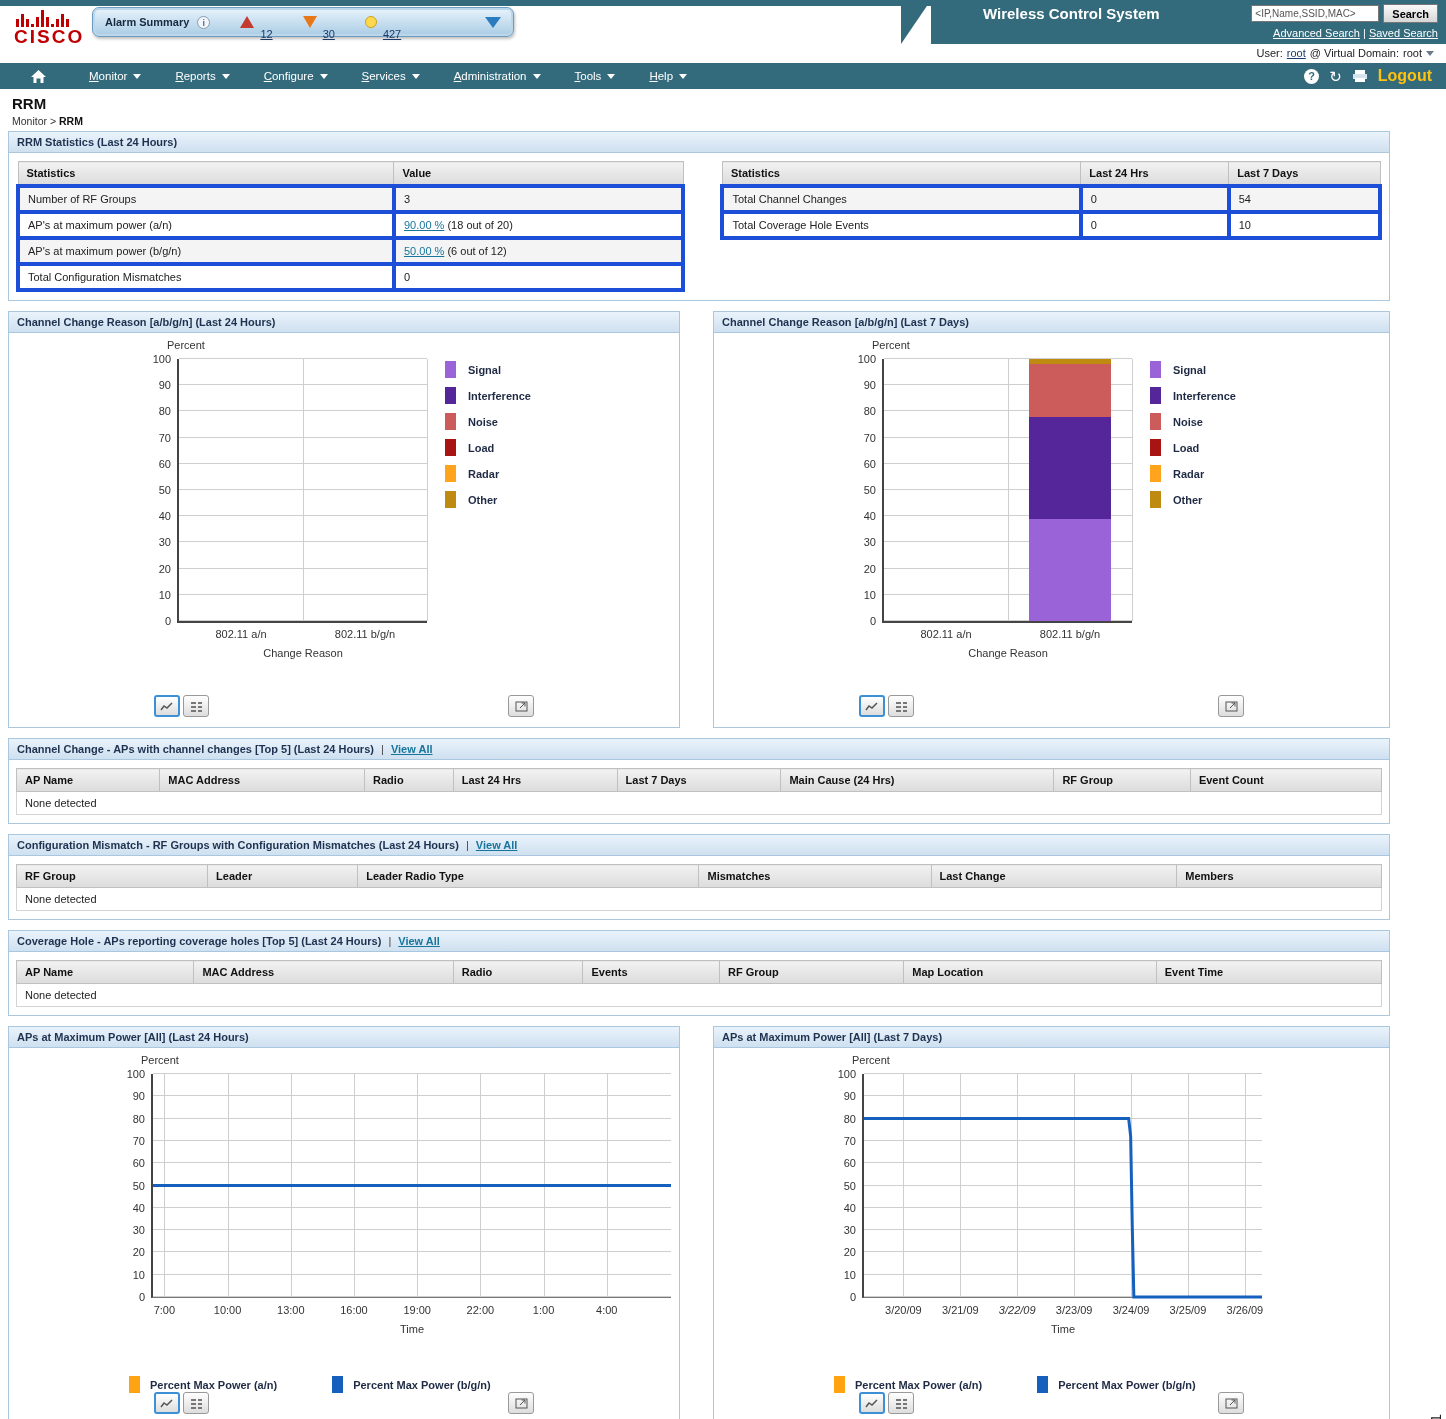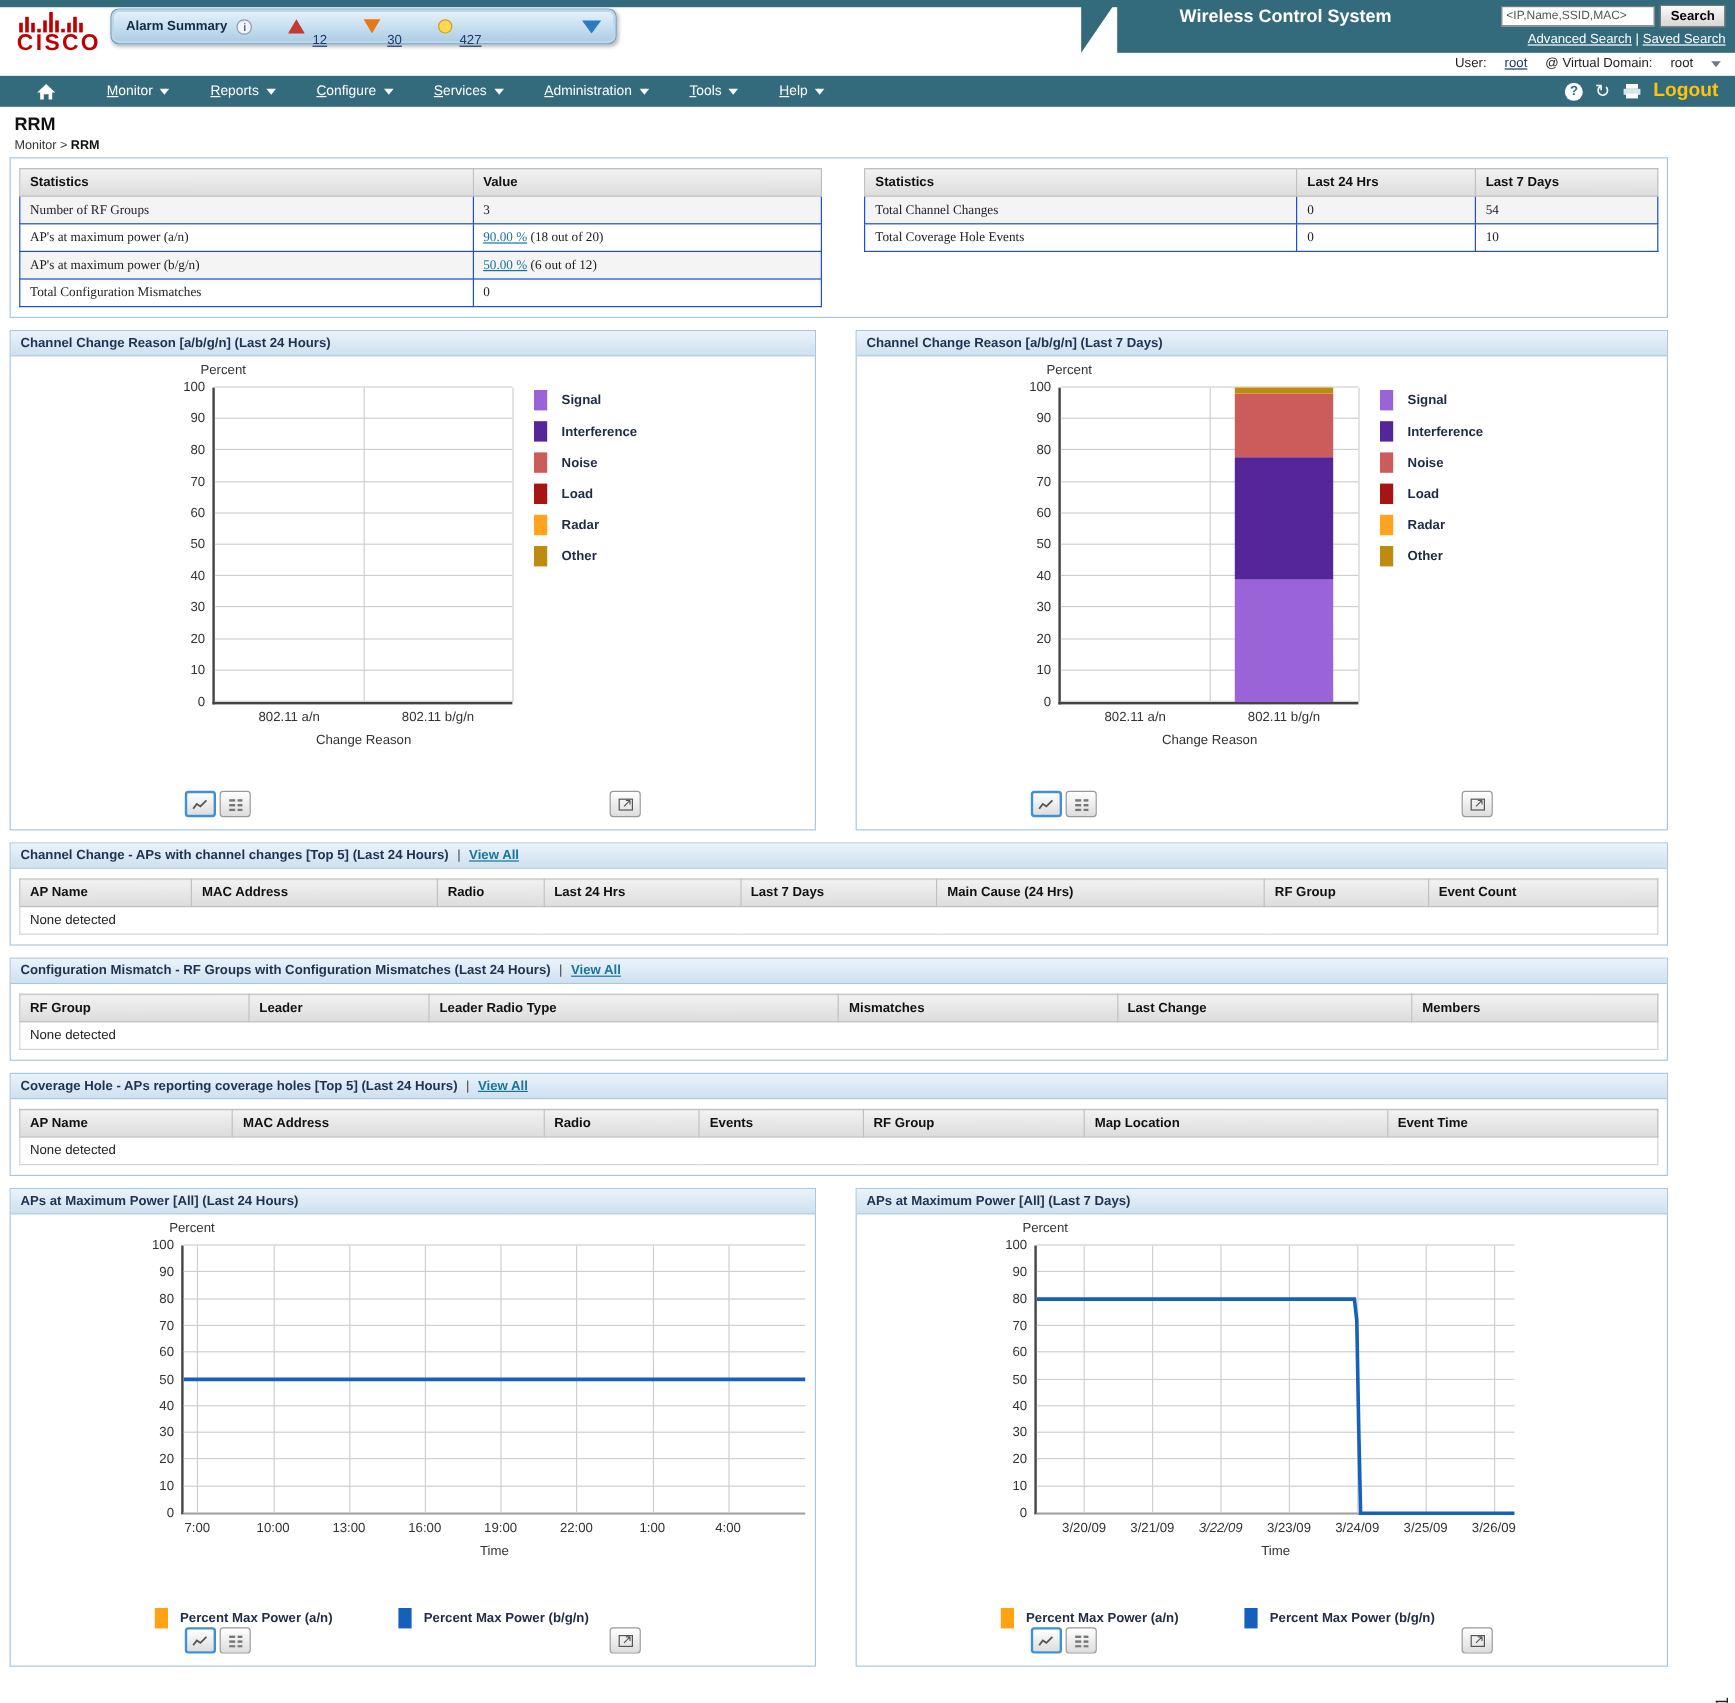--- a/index.html
+++ b/index.html
@@ -31,21 +31,21 @@
   .teal-band::before { content:""; position:absolute; left:-30px; top:0; width:0; height:0;
     border-style:solid; border-width:44px 30px 0 0; border-color:#336B7C transparent transparent transparent; }
   .app-title { position:absolute; left:52px; top:5px; color:#fff; font-weight:bold; font-size:15px; }
   .search-row { position:absolute; right:8px; top:4px; display:flex; gap:4px; align-items:center; }
   .search-input { width:128px; height:17px; font-size:10px; color:#555; border:1px solid #777; padding:1px 3px;
     font-family:"Liberation Sans", sans-serif; }
   .search-btn { height:19px; font-size:11px; font-weight:bold; background:linear-gradient(#FAFAFA,#D6D6D6);
     border:1px solid #777; padding:0 8px; cursor:pointer; font-family:"Liberation Sans", sans-serif; }
   .adv-links { position:absolute; right:8px; top:27px; color:#fff; font-size:11px; }
   .adv-links a { color:#fff; text-decoration:underline; cursor:pointer; }
-  .user-line { position:absolute; right:12px; top:47px; font-size:11px; color:#222; display:flex; gap:15px; align-items:center; }
+  .user-line { position:absolute; right:12px; top:47px; font-size:11px; color:#222; display:flex; gap:4px; align-items:center; }
   .user-line a { color:#1A3A6B; text-decoration:underline; cursor:pointer; }
   .dd-caret { width:0; height:0; border-left:4px solid transparent; border-right:4px solid transparent; border-top:5px solid #6B7B8B; cursor:pointer; }
   
   .navbar { height:26px; background:#336B7C; display:flex; align-items:center; color:#fff; }
   .home-btn { margin-left:30px; cursor:pointer; display:flex; align-items:center; }
   .menu { display:flex; gap:34px; margin-left:42px; font-size:11.5px; }
   .menu-item { display:flex; align-items:center; gap:6px; cursor:pointer; }
   .menu-label::first-letter { text-decoration:underline; }
   .menu-caret { width:0; height:0; border-left:4px solid transparent; border-right:4px solid transparent; border-top:5px solid #fff; }
   .nav-right { margin-left:auto; margin-right:14px; display:flex; align-items:center; gap:10px; }
@@ -67,21 +67,21 @@
   .view-all { color:#17759B; font-weight:bold; text-decoration:underline; cursor:pointer; }
   
   .grid { border-collapse:collapse; width:calc(100% - 14px); margin:8px 7px 8px 7px; font-size:11px; }
   .grid th { background:linear-gradient(#F2F2F2,#DCDCDC); border:1px solid #C0C0C0; text-align:left;
     padding:5px 8px; font-weight:bold; color:#111; }
   .grid td { border:1px solid #D4D4D4; padding:5px 8px; color:#222; }
   .grid .empty-cell { background:#fff; color:#222; }
   .stats-flex { display:flex; gap:35px; padding:4px 7px 8px 7px; }
   .stats-table { border-collapse:collapse; font-size:11px; }
   .stats-table th { background:linear-gradient(#F2F2F2,#DCDCDC); border:1px solid #C0C0C0; text-align:left; padding:5px 8px; color:#111; }
-  .stats-table td { border:1px solid #1d4ed8; padding:5px 8px;font-family:Liberation Serif, serif; }
+  .stats-table td { border:4px solid #1d4ed8; padding:5px 8px; }
   .stats-table tr.alt td { background:#F4F4F4; }
   .stats-left { width:676px; margin-top:4px; }
   .stats-right { width:668px; margin-top:4px; align-self:flex-start; }
   .tbl-link { color:#17759B; text-decoration:underline; cursor:pointer; }
   
   .cols-cc th:nth-child(1){width:10.5%} .cols-cc th:nth-child(2){width:15%} .cols-cc th:nth-child(3){width:6.5%}
   .cols-cc th:nth-child(4){width:12%} .cols-cc th:nth-child(5){width:12%} .cols-cc th:nth-child(6){width:20%}
   .cols-cc th:nth-child(7){width:10%} .cols-cc th:nth-child(8){width:14%}
   .cols-cm th:nth-child(1){width:14%} .cols-cm th:nth-child(2){width:11%} .cols-cm th:nth-child(3){width:25%}
   .cols-cm th:nth-child(4){width:17%} .cols-cm th:nth-child(5){width:18%} .cols-cm th:nth-child(6){width:15%}
@@ -237,20 +237,23 @@
   <div class="breadcrumb">
     <span>Monitor</span>
     <span>&gt;</span>
     <b>RRM</b>
   </div>
 </div>
 
 <div class="content">
 
   <div class="panel">
+    <div class="panel-header">
+      <span>RRM Statistics (Last 24 Hours)</span>
+    </div>
     <div class="stats-flex">
       <table class="stats-table stats-left">
         <thead>
             <tr>
           <th style="width:56.5%">Statistics</th>
           <th>Value</th>
         </tr>
           </thead>
         <tbody>
           <tr class="alt">

